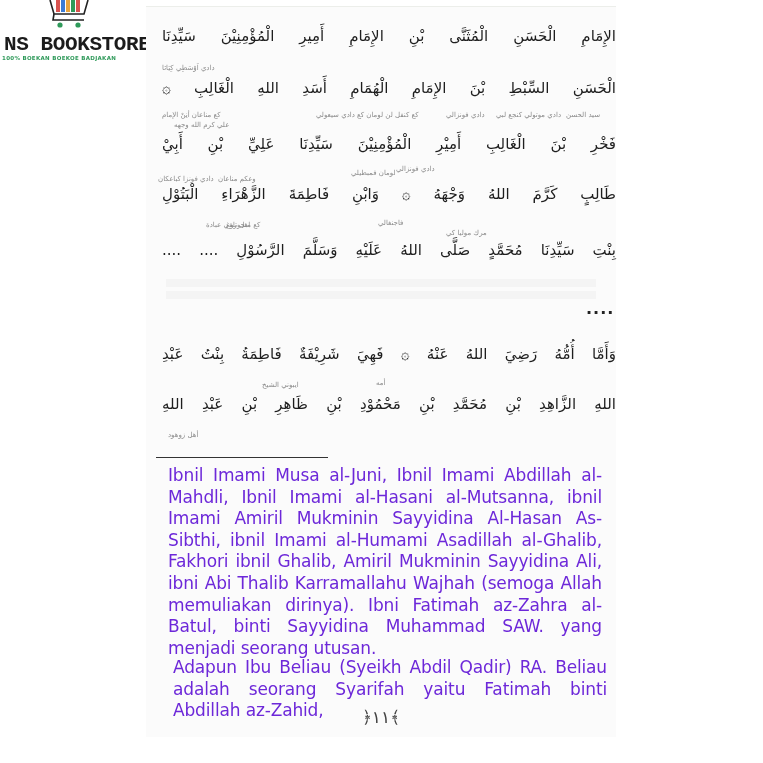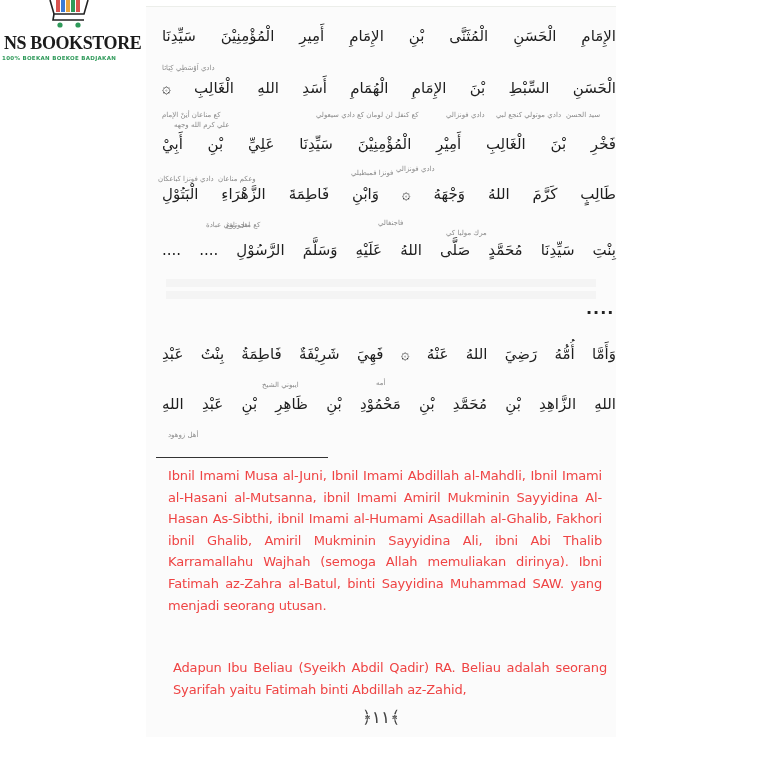--- a/index.html
+++ b/index.html
@@ -3,22 +3,22 @@
 <meta charset="utf-8">
 <style>
   html, body { margin:0; padding:0; }
   body {
     width:763px; height:763px; background:#ffffff; position:relative; overflow:hidden;
     font-family:"DejaVu Sans", sans-serif; color:#2b2b2b;
   }
   .logo { position:absolute; left:0; top:0; width:140px; height:70px; }
   .cart { position:absolute; left:44px; top:0; width:48px; height:28px; }
   .brand-name {
-    position:absolute; left:4px; top:33px; font-family:Liberation Serif, serif;
-    font-weight:bold; font-size:18px; color:#1b1b1b; letter-spacing:-0.4px; white-space:nowrap;
+    position:absolute; left:4px; top:33px; font-family:Liberation Mono, monospace;
+    font-weight:bold; font-size:21px; color:#1b1b1b; letter-spacing:-0.4px; white-space:nowrap;
   }
   .brand-tag {
     position:absolute; left:2px; top:55px; font-size:5.5px; font-weight:bold;
     color:#2f9a5a; letter-spacing:0.3px; white-space:nowrap;
   }
   .page {
     position:absolute; left:146px; top:6px; width:470px; height:730px;
     background:#fbfbfb; border-top:1px solid #eceeea;
   }
   .arabic-block { position:absolute; left:0; top:0; width:470px; }
@@ -32,21 +32,21 @@
   }
   .ellipsis-line {
     position:absolute; left:440px; font-size:16px; font-weight:bold; color:#222; letter-spacing:1px;
   }
   .ghost {
     position:absolute; left:20px; right:20px; height:8px; background:#f1f1f1; opacity:.7;
   }
   .rule { position:absolute; left:10px; top:450px; width:172px; height:1px; background:#333; }
   .latin {
     position:absolute; left:22px; width:434px; font-family:"DejaVu Sans", sans-serif;
-    font-size:13px; line-height:21.6px; color:#ef4444; text-align:justify; letter-spacing:-0.15px;
+    font-size:17px; line-height:21.6px; color:#6d28d9; text-align:justify; letter-spacing:-0.15px;
   }
   .page-number {
     position:absolute; left:0; right:0; top:700px; text-align:center; font-size:17px; color:#444;
     font-family:"DejaVu Serif", serif;
   }
 </style>
 </head>
 <body>
 
 <div class="logo">
@@ -74,21 +74,21 @@
     <div class="ar-line" style="top:72px">الْحَسَنِ السِّبْطِ بْنَ الإِمَامِ الْهُمَامِ أَسَدِ اللهِ الْغَالِبِ ۞</div>
     <div class="gloss" style="top:104px; left:420px;">سيد الحسن</div>
     <div class="gloss" style="top:104px; left:350px;">دادي موتولي كنجع لبي</div>
     <div class="gloss" style="top:104px; left:300px;">دادي فونزالي</div>
     <div class="gloss" style="top:104px; left:170px;">كع كنفل لن لومان كع دادي سيعولي</div>
     <div class="gloss" style="top:104px; left:16px;">كع مناعان أنِنْ الإمام</div>
     <div class="gloss" style="top:114px; left:28px;">علي كرم الله وجهه</div>
 
     <div class="ar-line" style="top:128px">فَخْرِ بْنَ الْغَالِبِ أَمِيْرِ الْمُؤْمِنِيْنَ سَيِّدِنَا عَلِيِّ بْنِ أَبِيْ</div>
     <div class="gloss" style="top:158px; left:250px;">دادي فونزالي</div>
-    <div class="gloss" style="top:162px; left:205px;">فونزا فمبطيلي</div>
+    <div class="gloss" style="top:162px; left:205px;">لومان فمبطيلي</div>
     <div class="gloss" style="top:168px; left:12px;">دادي فونزا كباعكان</div>
     <div class="gloss" style="top:168px; left:72px;">وعكم مناعان</div>
 
     <div class="ar-line" style="top:178px">طَالِبٍ كَرَّمَ اللهُ وَجْهَهُ ۞ وَابْنِ فَاطِمَةَ الزَّهْرَاءِ الْبَتُوْلِ</div>
     <div class="gloss" style="top:222px; left:300px;">مرك موليا كي</div>
     <div class="gloss" style="top:212px; left:232px;">فاجنغالي</div>
     <div class="gloss" style="top:214px; left:80px;">كع منجوروغ</div>
     <div class="gloss" style="top:214px; left:20px;margin-left:40px;">اهل تلقي عبادة</div>
 
     <div class="ar-line" style="top:234px">بِنْتِ سَيِّدِنَا مُحَمَّدٍ صَلَّى اللهُ عَلَيْهِ وَسَلَّمَ الرَّسُوْلِ .... ....</div>

